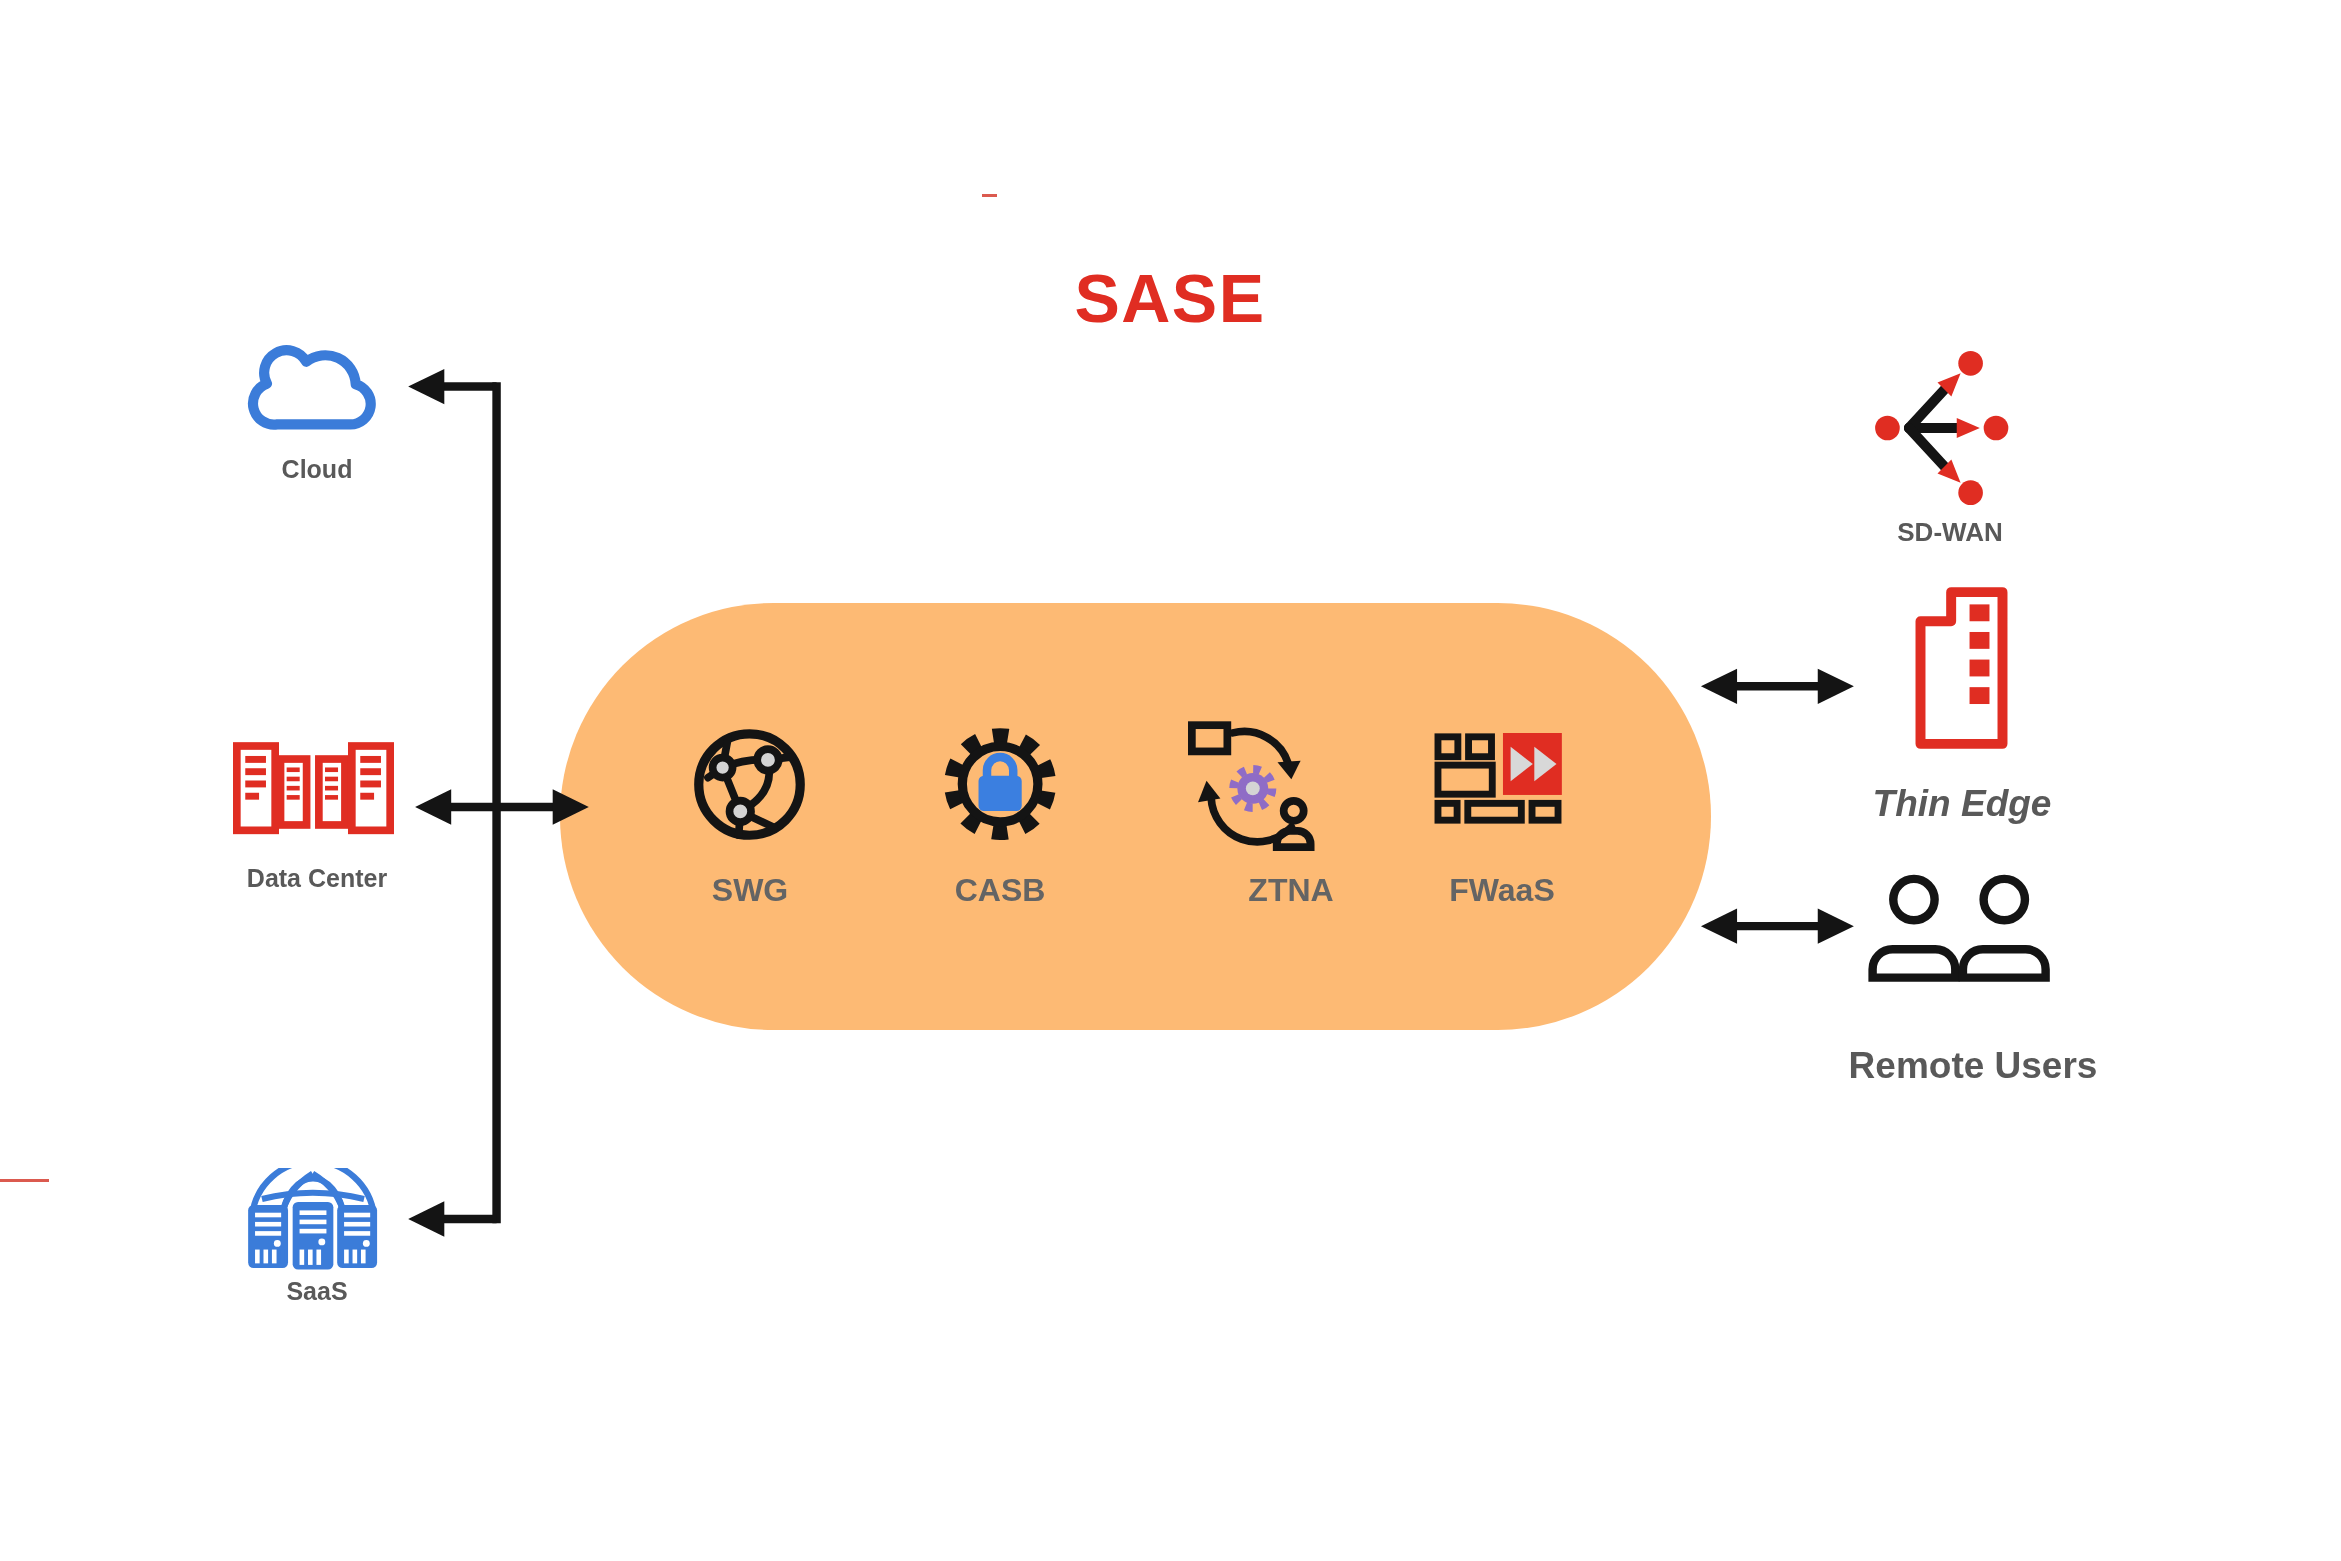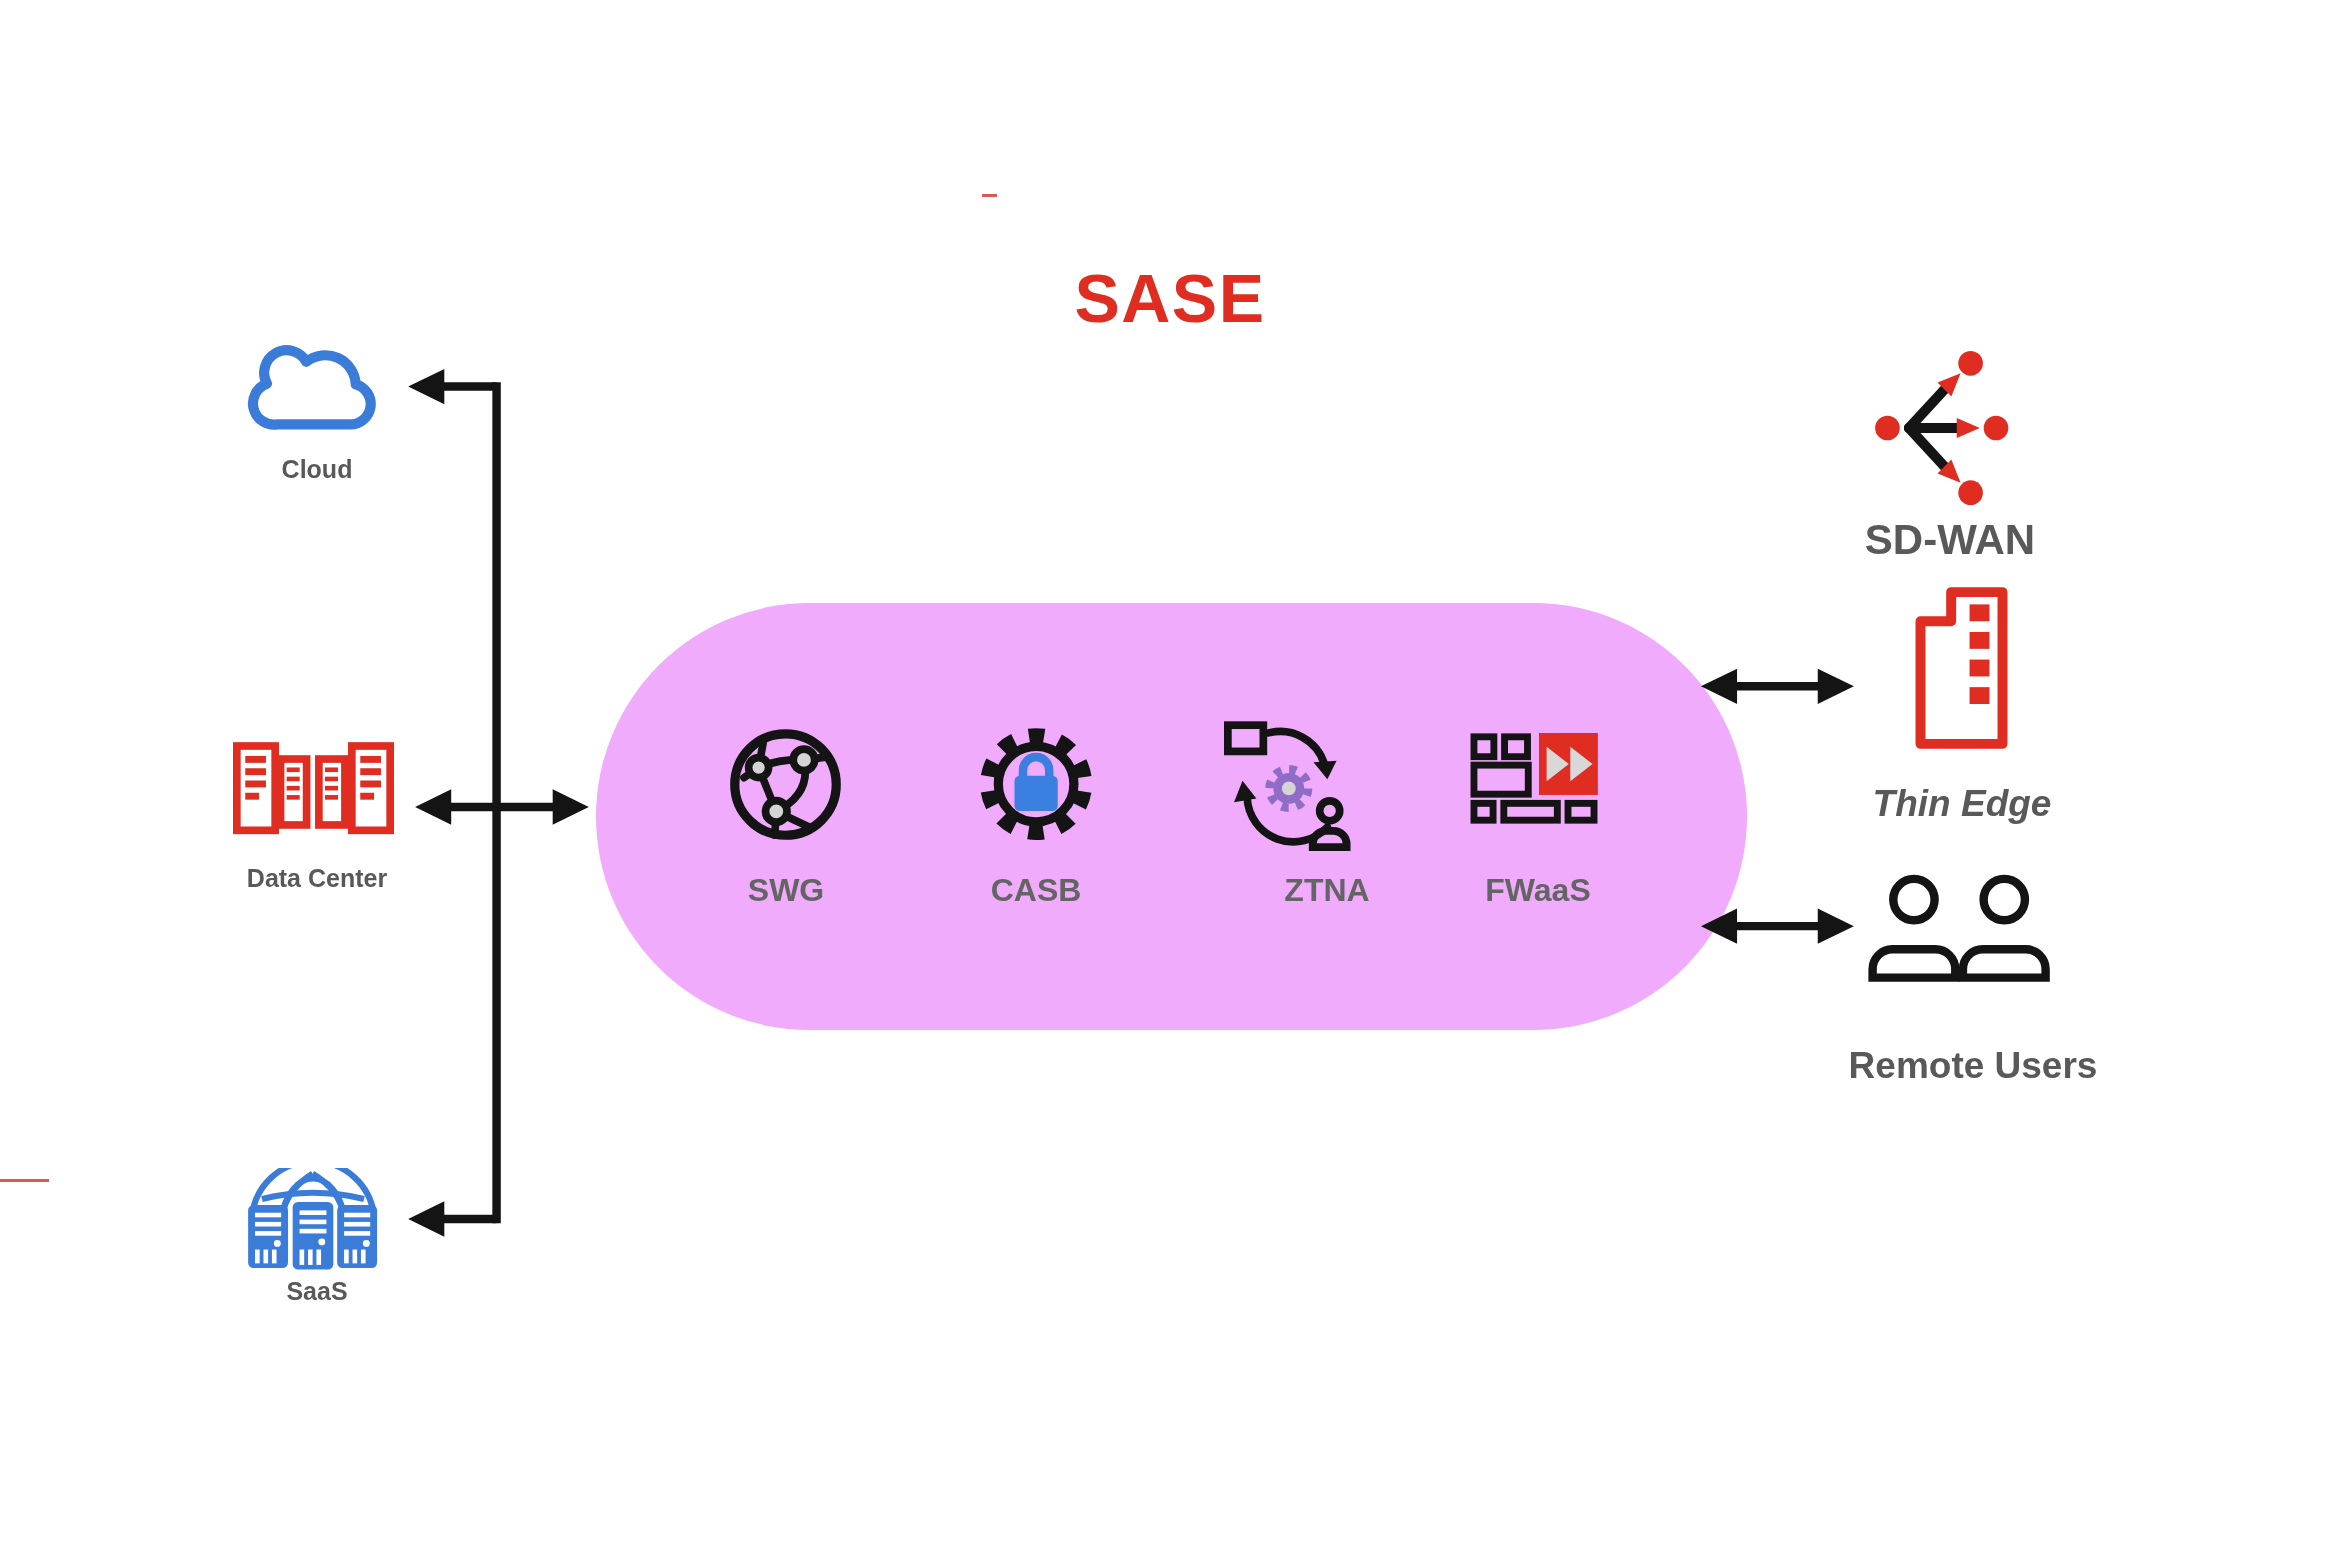--- a/index.html
+++ b/index.html
@@ -8,29 +8,29 @@
     font-family:"Liberation Sans", sans-serif;
   }
   .abs{position:absolute;}
   .icon{position:absolute;}
   .label{
     position:absolute;transform:translateX(-50%);
     font-weight:bold;color:#595959;white-space:nowrap;line-height:1;
   }
   .lbl-left{font-size:25px;}
   .lbl-right{font-size:37px;}
-  .lbl-sdwan{font-size:42px;}
+  .lbl-sdwan{font-size:26px;}
   .lbl-service{font-size:32px;color:#646464;}
   .title{
     position:absolute;left:1170px;top:264px;transform:translateX(-50%);
     font-size:68px;font-weight:bold;color:#E02D22;letter-spacing:1.5px;line-height:1;
   }
   .pill{
-    position:absolute;left:596px;top:603px;width:1151px;height:427px;
-    background:#f0abfc;border-radius:214px;text-align:right;
+    position:absolute;left:560px;top:603px;width:1151px;height:427px;
+    background:#fdba74;border-radius:214px;text-align:right;
   }
   .caption{
     position:absolute;left:1165px;top:1055px;transform:translateX(-50%);
     font-size:37px;font-weight:bold;color:#555555;white-space:nowrap;line-height:1;
   }
   .artifact{position:absolute;background:#DB5A4F;}
   svg{display:block;}
   .overlay{position:absolute;left:0;top:0;pointer-events:none;}
 </style>
 </head>

